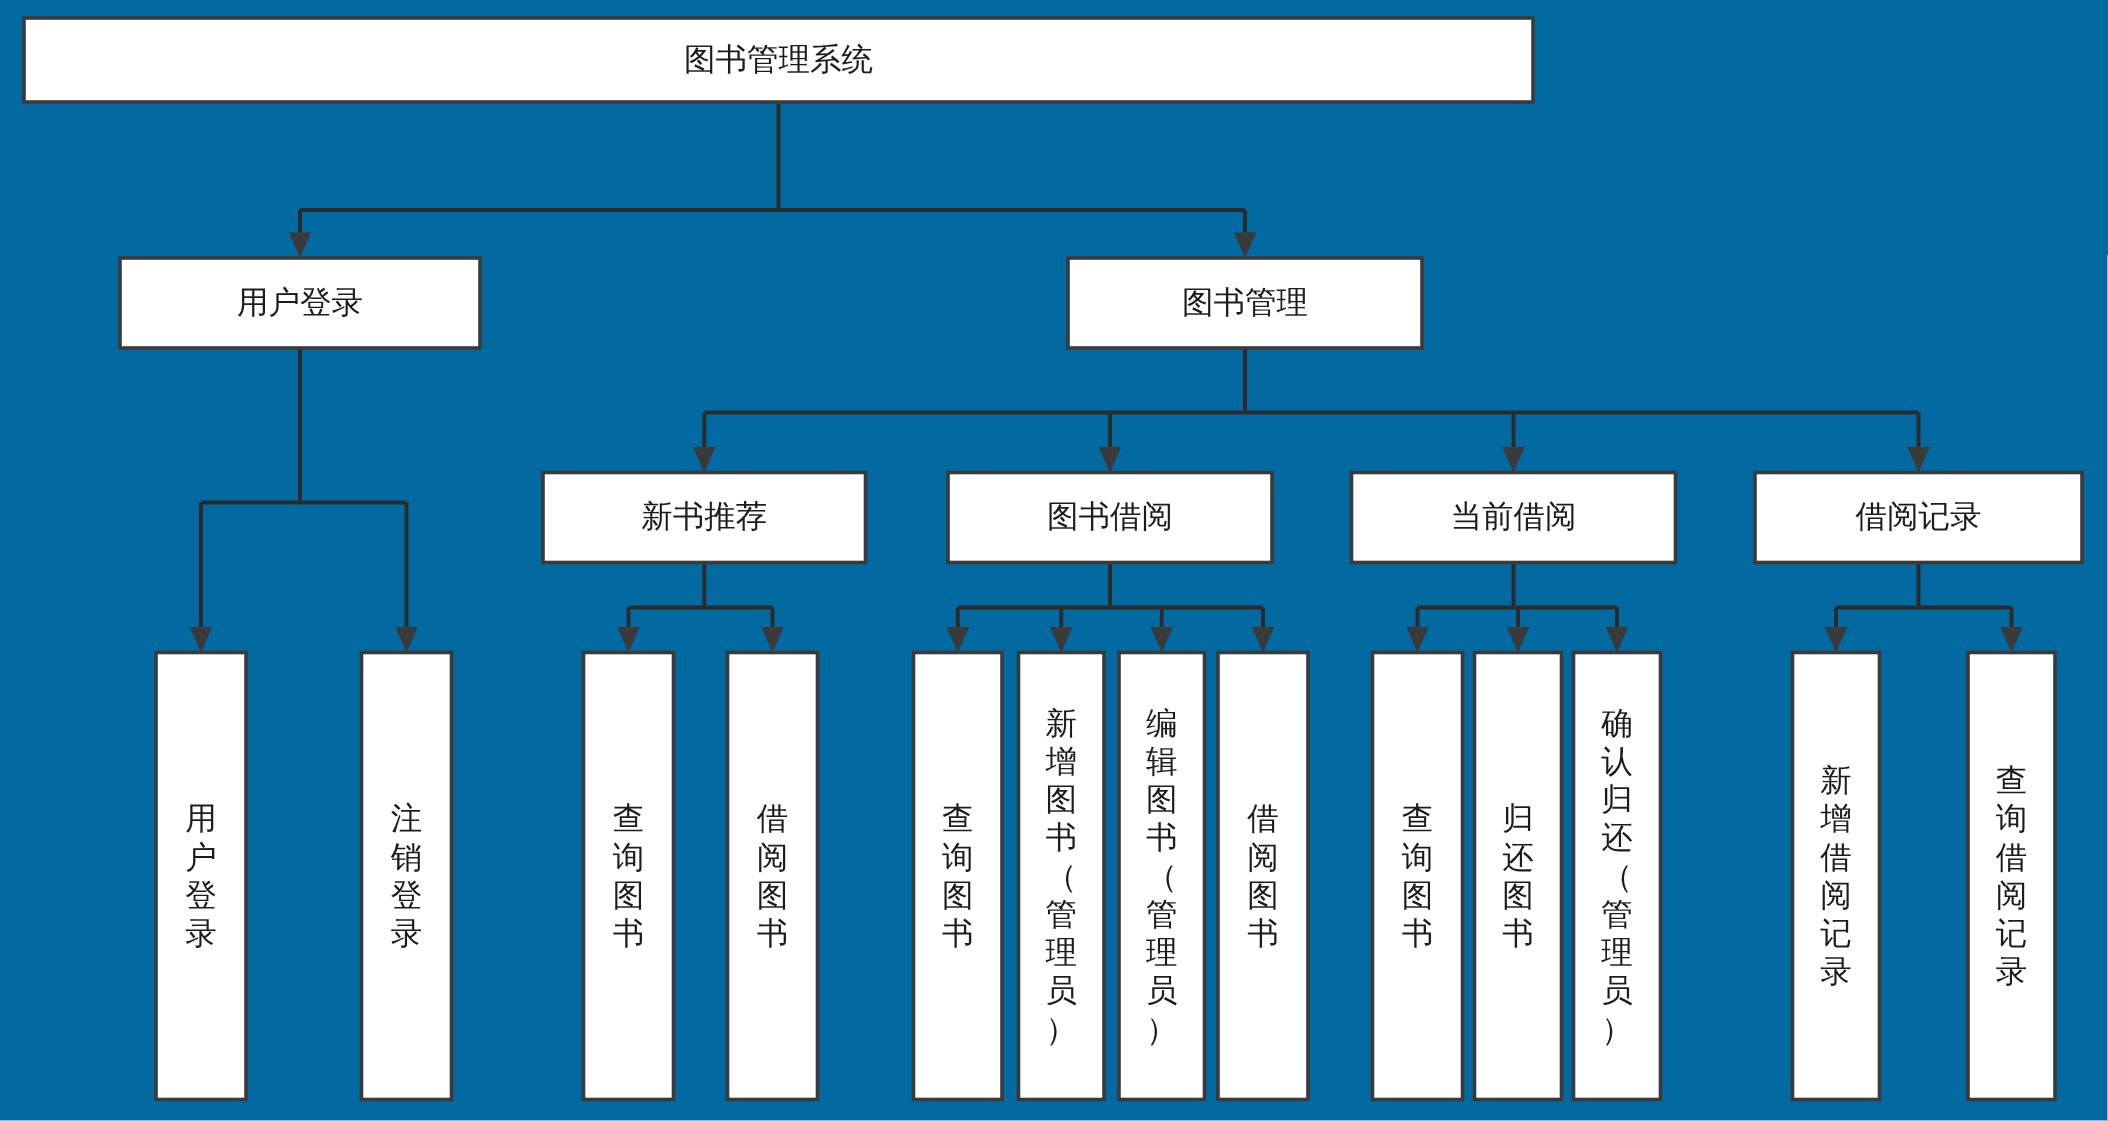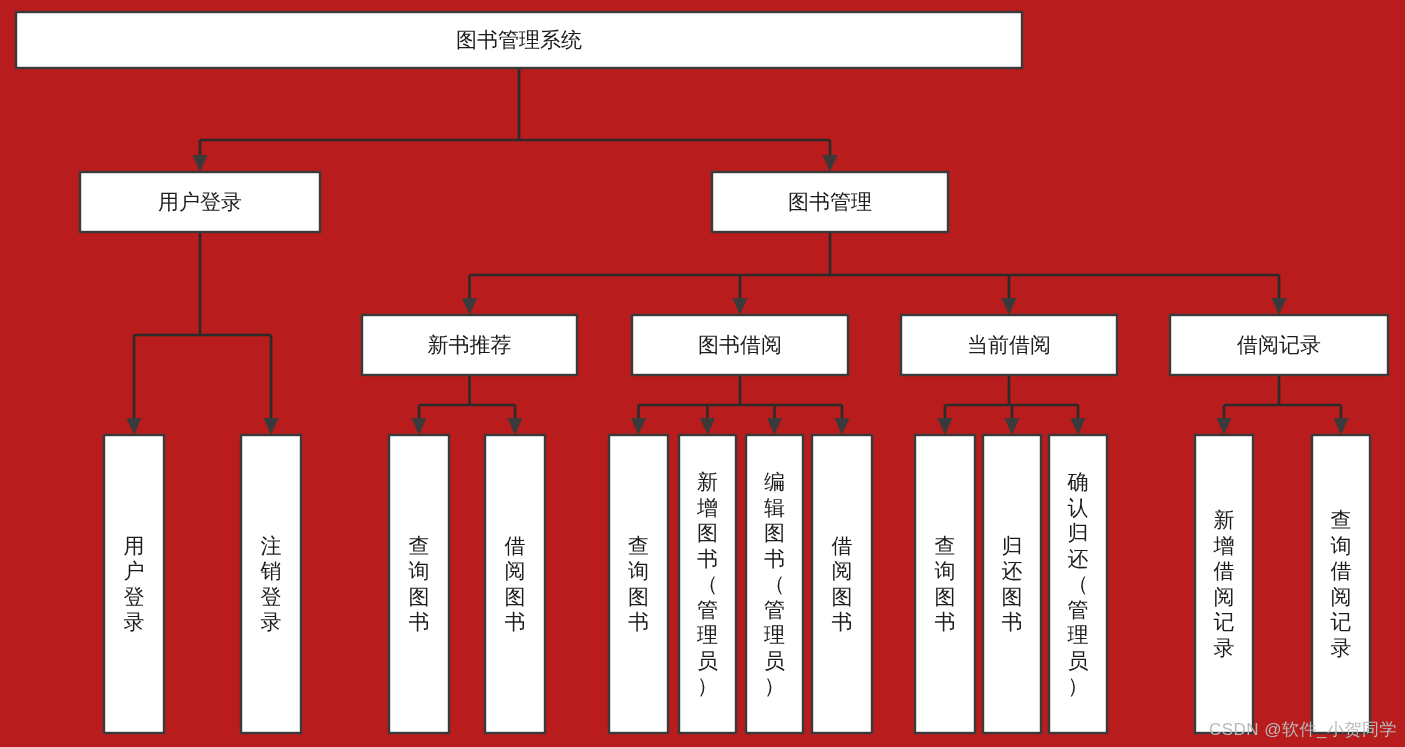--- a/index.html
+++ b/index.html
@@ -11,21 +11,21 @@
   body {
     width: 1405px;
     height: 747px;
     overflow: hidden;
     font-family: "Liberation Sans", "DejaVu Sans", sans-serif;
   }
   #diagram-root {
     position: relative;
     width: 1405px;
     height: 747px;
-    background: #b91c1c;
+    background: #0369a1;
   }
   svg#chart-svg {
     position: absolute;
     left: 0;
     top: 0;
     width: 1405px;
     height: 747px;
     display: block;
   }
   .node-box {
@@ -208,14 +208,13 @@
         <g>
           <rect x="1195" y="435" width="58" height="298" class="node-box"></rect>
           <text x="1224" class="node-label-v"><tspan x="1224" y="527.39">新</tspan><tspan x="1224" y="552.89">增</tspan><tspan x="1224" y="578.39">借</tspan><tspan x="1224" y="603.89">阅</tspan><tspan x="1224" y="629.39">记</tspan><tspan x="1224" y="654.89">录</tspan></text>
         </g>
         <g>
           <rect x="1312" y="435" width="58" height="298" class="node-box"></rect>
           <text x="1341" class="node-label-v"><tspan x="1341" y="527.39">查</tspan><tspan x="1341" y="552.89">询</tspan><tspan x="1341" y="578.39">借</tspan><tspan x="1341" y="603.89">阅</tspan><tspan x="1341" y="629.39">记</tspan><tspan x="1341" y="654.89">录</tspan></text>
         </g>
       </g>
   </svg>
-  <div class="watermark-text">CSDN @软件_小贺同学</div>
 </div>
 
 </body></html>

